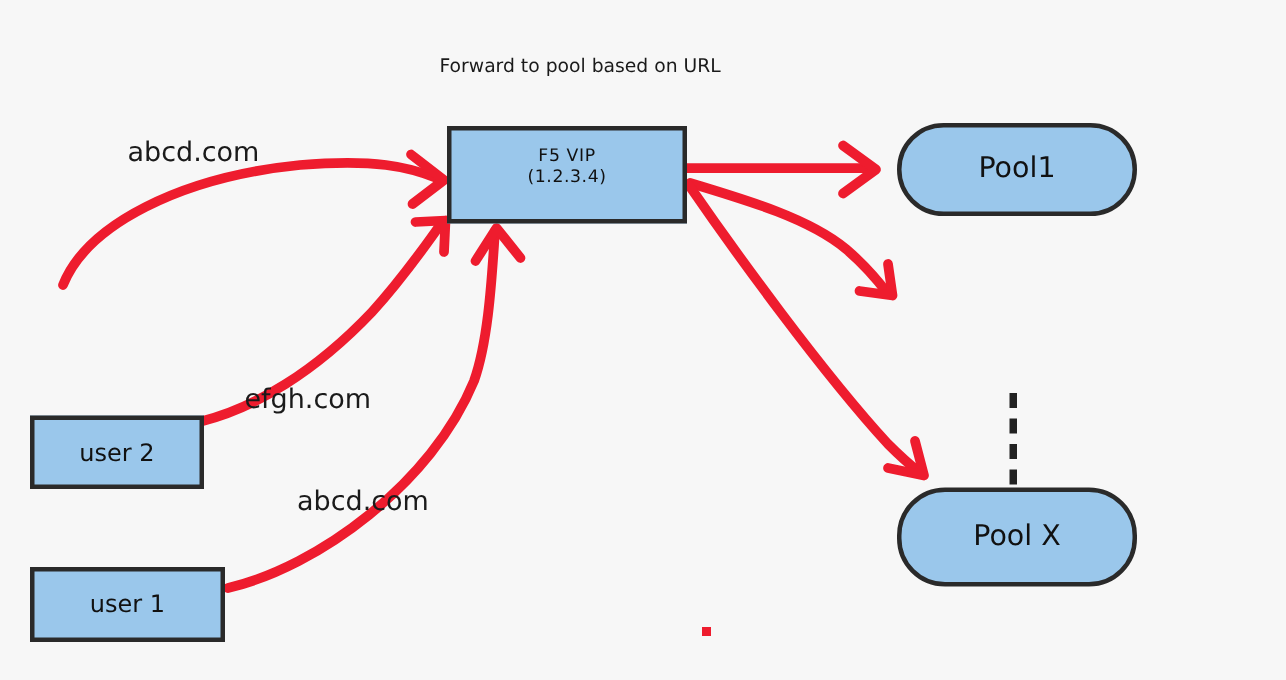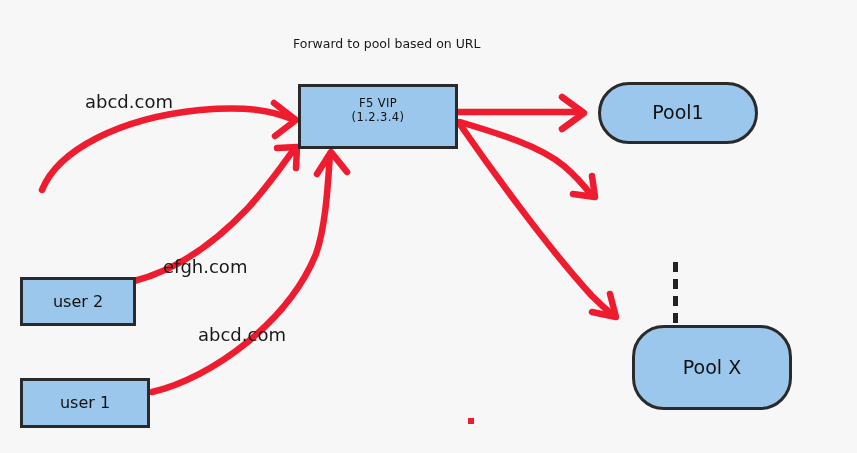--- a/index.html
+++ b/index.html
@@ -127,21 +127,21 @@
 
   <div class="node" style="left:20px; top:378px; width:130px; height:50px;">
     <div class="node-label user-label">user 1</div>
   </div>
 
   <div class="node rounded" style="left:598px; top:82px; width:160px; height:62px;">
     <div class="node-label pool-label">Pool1</div>
   </div>
 
 
-  <div class="node rounded" style="left:632px; top:325px; width:160px; height:85px;">
+  <div class="node rounded" style="left:598px; top:325px; width:160px; height:66px;">
     <div class="node-label pool-label">Pool X</div>
   </div>
 
   <div class="edge-label" style="left:85px; top:91px;">abcd.com</div>
 
   <div class="edge-label" style="left:163px; top:256px;">efgh.com</div>
 
   <div class="edge-label" style="left:198px; top:324px;">abcd.com</div>
 
   <div>

